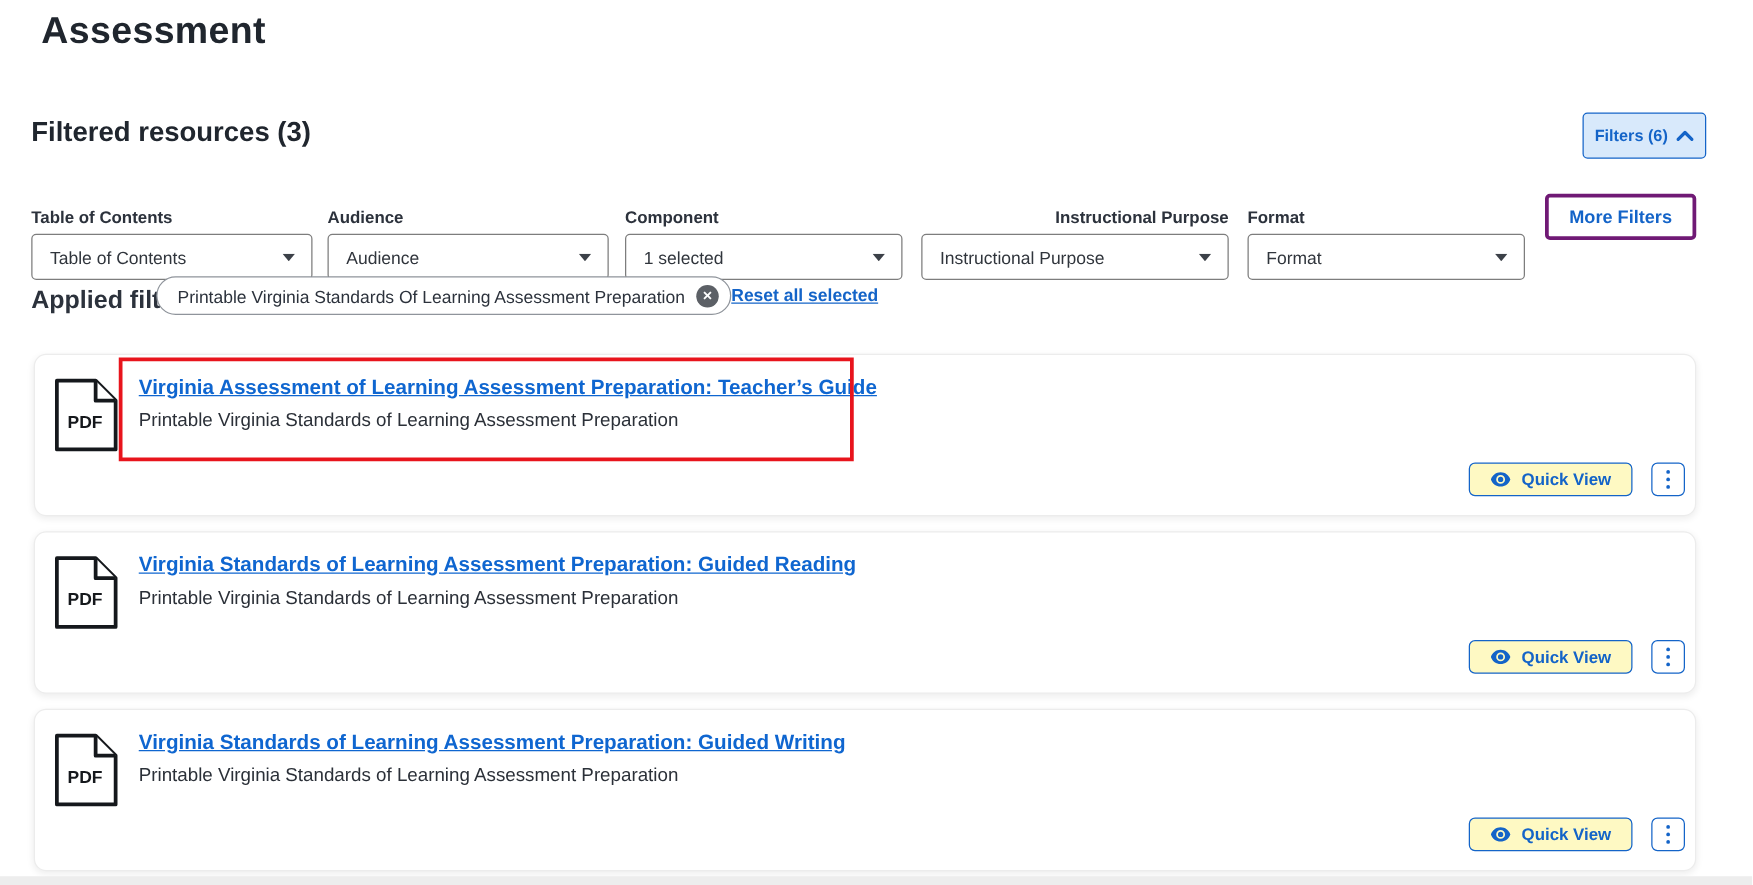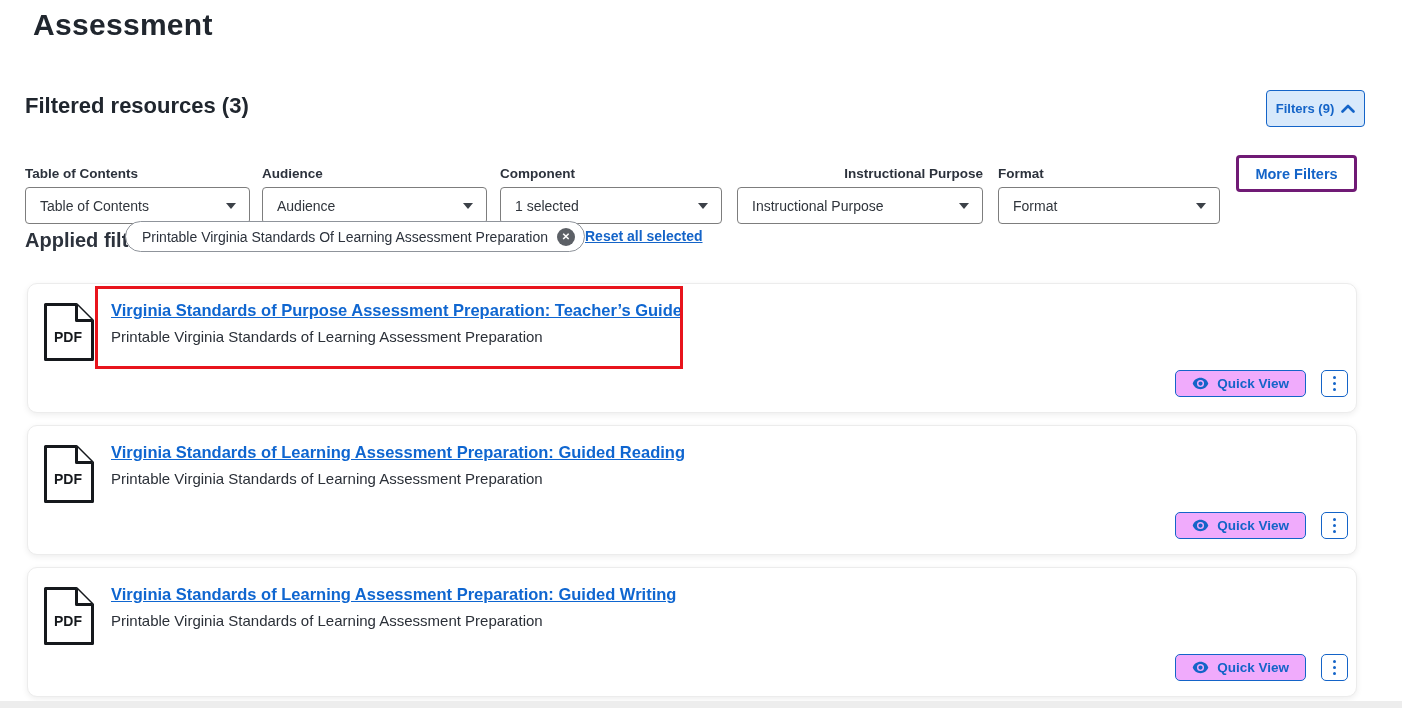--- a/index.html
+++ b/index.html
@@ -64,21 +64,21 @@
   .card-title {
     position:absolute; left:83px; top:17px;
     font-size:16.5px; font-weight:700; color:#0f66d0; text-decoration:underline; cursor:pointer;
   }
   .card-subtitle { position:absolute; left:83px; top:44px; font-size:15px; color:#2b3038; }
   .card-actions {
     position:absolute; right:8px; top:86px;
     display:flex; align-items:center; gap:15px;
   }
   .quick-view {
-    height:27px; padding:0 16px; background:#f0abfc; border:1px solid #1464c8; border-radius:5px;
+    height:27px; padding:0 16px; background:#fef9c3; border:1px solid #1464c8; border-radius:5px;
     color:#1464c8; font-weight:700; font-size:13.5px; font-family:inherit;
     display:flex; align-items:center; gap:8px; cursor:pointer;
   }
   .kebab {
     width:27px; height:27px; background:#fff; border:1px solid #1464c8; border-radius:5px;
     display:flex; flex-direction:column; align-items:center; justify-content:center; gap:2.5px; cursor:pointer;
   }
   .kebab i { width:3.5px; height:3.5px; border-radius:50%; background:#1464c8; }
   .highlight-box {
     position:absolute; left:95px; top:286px; width:588px; height:83px;
@@ -89,21 +89,21 @@
 </head>
 <body>
 
 <div class="page">
 
   <h1 class="page-title">Assessment</h1>
 
   <div class="results-heading">Filtered resources (3)</div>
 
   <button class="filters-toggle">
-    <span>Filters (9)</span>
+    <span>Filters (6)</span>
     <svg width="14" height="9" viewBox="0 0 14 9">
       <path d="M1.5 7.5 L7 2 L12.5 7.5" stroke="#1464c8" stroke-width="2.6" fill="none" stroke-linecap="round" stroke-linejoin="round"></path>
     </svg>
   </button>
 
   <div class="filter-group g1">
     <div class="filter-label">Table of Contents</div>
     <div class="dropdown">
       <span>Table of Contents</span>
       <svg width="10" height="6" viewBox="0 0 10 6">
@@ -160,21 +160,21 @@
     <span class="chip-x">✕</span>
   </div>
   <a class="reset-link">Reset all selected</a>
 
   <div class="card card1">
     <svg class="pdf-icon" width="52" height="60" viewBox="0 0 52 60">
       <path d="M2.5 2.5 h31 l16 16 v39 h-47 z" fill="#fff" stroke="#15181c" stroke-width="3" stroke-linejoin="round"></path>
       <path d="M33.5 2.5 v16 h16" fill="#fff" stroke="#15181c" stroke-width="3" stroke-linejoin="round"></path>
       <text x="25" y="40" text-anchor="middle" font-size="14" font-weight="600" fill="#15181c">PDF</text>
     </svg>
-    <a class="card-title">Virginia Standards of Purpose Assessment Preparation: Teacher’s Guide</a>
+    <a class="card-title">Virginia Assessment of Learning Assessment Preparation: Teacher’s Guide</a>
     <div class="card-subtitle">Printable Virginia Standards of Learning Assessment Preparation</div>
     <div class="card-actions">
       <button class="quick-view">
         <svg width="17" height="13" viewBox="0 0 24 18">
           <path d="M12 1C7 1 2.7 4.1 1 9c1.7 4.9 6 8 11 8s9.3-3.1 11-8C21.3 4.1 17 1 12 1zm0 13a5 5 0 1 1 0-10 5 5 0 0 1 0 10zm0-8a3 3 0 1 0 0 6 3 3 0 0 0 0-6z" fill="#1464c8"></path>
         </svg>
         <span>Quick View</span>
       </button>
       <button class="kebab">
           <i></i>

